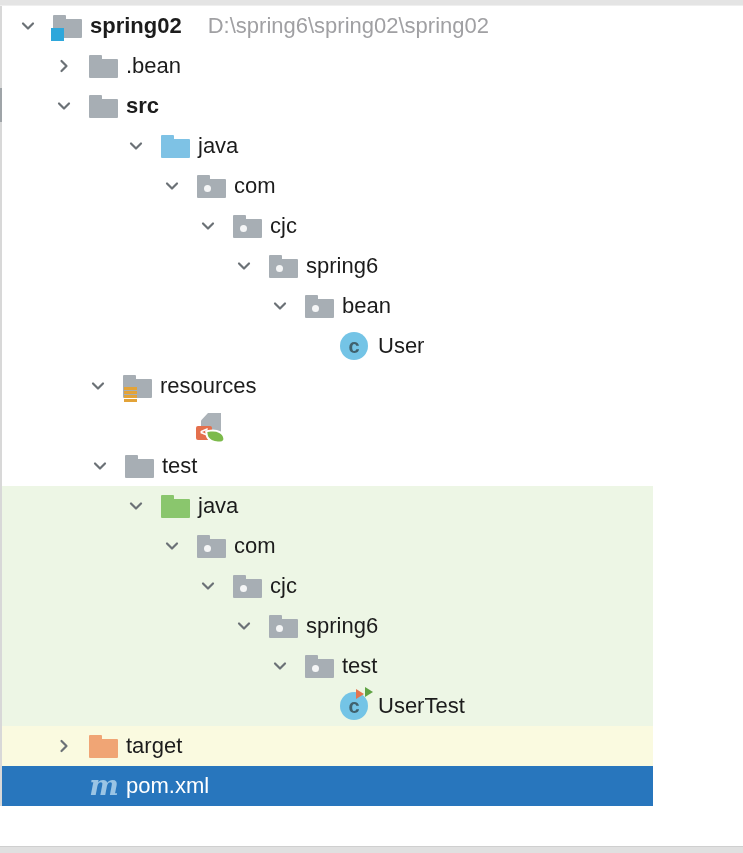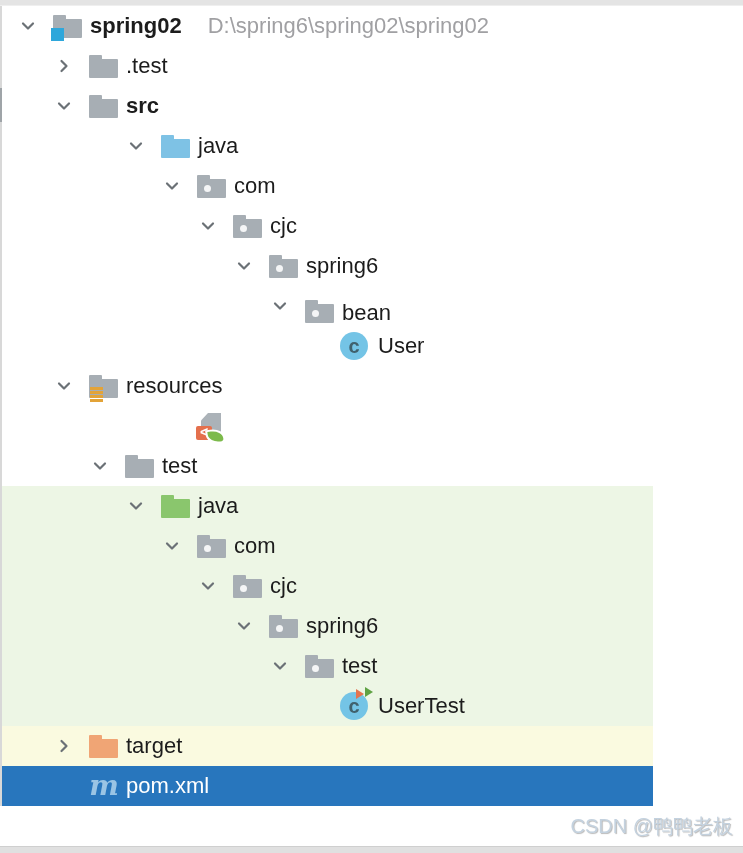--- a/index.html
+++ b/index.html
@@ -73,21 +73,21 @@
         <span class="label bold">spring02</span>
         <span class="path">D:\spring6\spring02\spring02</span>
       </div>
       <div class="row" style="padding-left: 54px;">
         <span class="chevron">
           <svg width="20" height="20" viewBox="0 0 20 20">
             <polyline points="7.5,5 12.5,10 7.5,15" fill="none" stroke="var(--chevron-gray)" stroke-width="2.2" stroke-linecap="round" stroke-linejoin="round"></polyline>
           </svg>
         </span>
         <span class="icon folder f-gray"></span>
-        <span class="label">.test</span>
+        <span class="label">.bean</span>
       </div>
       <div class="row" style="padding-left: 54px; font-weight: bold;">
         <span class="chevron">
           <svg width="20" height="20" viewBox="0 0 20 20">
             <polyline points="5,7.5 10,12.5 15,7.5" fill="none" stroke="var(--chevron-gray)" stroke-width="2.2" stroke-linecap="round" stroke-linejoin="round"></polyline>
           </svg>
         </span>
         <span class="icon folder f-gray"></span>
         <span class="label">src</span>
       </div>
@@ -126,39 +126,39 @@
         <span class="chevron">
           <svg width="20" height="20" viewBox="0 0 20 20">
             <polyline points="5,7.5 10,12.5 15,7.5" fill="none" stroke="var(--chevron-gray)" stroke-width="2.2" stroke-linecap="round" stroke-linejoin="round"></polyline>
           </svg>
         </span>
         <span class="icon folder f-gray">
           <span class="dot"></span>
         </span>
         <span class="label">spring6</span>
       </div>
-      <div class="row" style="padding-left: 270px; align-items: flex-end;">
+      <div class="row" style="padding-left: 270px;">
         <span class="chevron">
           <svg width="20" height="20" viewBox="0 0 20 20">
             <polyline points="5,7.5 10,12.5 15,7.5" fill="none" stroke="var(--chevron-gray)" stroke-width="2.2" stroke-linecap="round" stroke-linejoin="round"></polyline>
           </svg>
         </span>
         <span class="icon folder f-gray">
           <span class="dot"></span>
         </span>
         <span class="label">bean</span>
       </div>
       <div class="row" style="padding-left: 306px;">
         <span class="chevron"></span>
         <span class="icon">
           <span class="circle">c</span>
         </span>
         <span class="label">User</span>
       </div>
-      <div class="row" style="padding-left: 54px;">
+      <div class="row" style="padding-left: 88px;">
         <span class="chevron">
           <svg width="20" height="20" viewBox="0 0 20 20">
             <polyline points="5,7.5 10,12.5 15,7.5" fill="none" stroke="var(--chevron-gray)" stroke-width="2.2" stroke-linecap="round" stroke-linejoin="round"></polyline>
           </svg>
         </span>
         <span class="icon folder f-gray">
           <span class="res"></span>
         </span>
         <span class="label">resources</span>
       </div>
@@ -253,15 +253,14 @@
       <div class="row bg-selected" style="padding-left: 54px;">
         <span class="chevron"></span>
         <span class="icon maven">
           <span class="m">m</span>
         </span>
         <span class="label">pom.xml</span>
       </div>
     </div>
   <div class="left-edge"></div>
   <div class="left-thumb"></div>
-  <div class="watermark">CSDN @鸭鸭老板</div>
   <div class="strip-bottom"></div>
 </div>
 
 </body></html>

